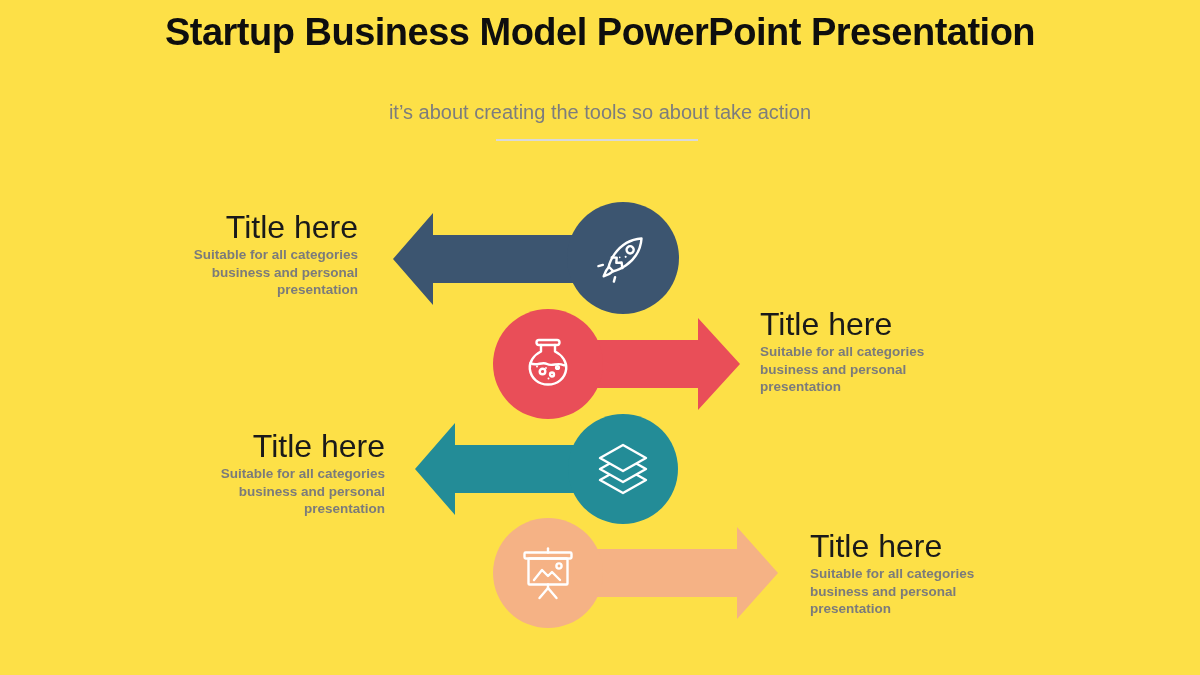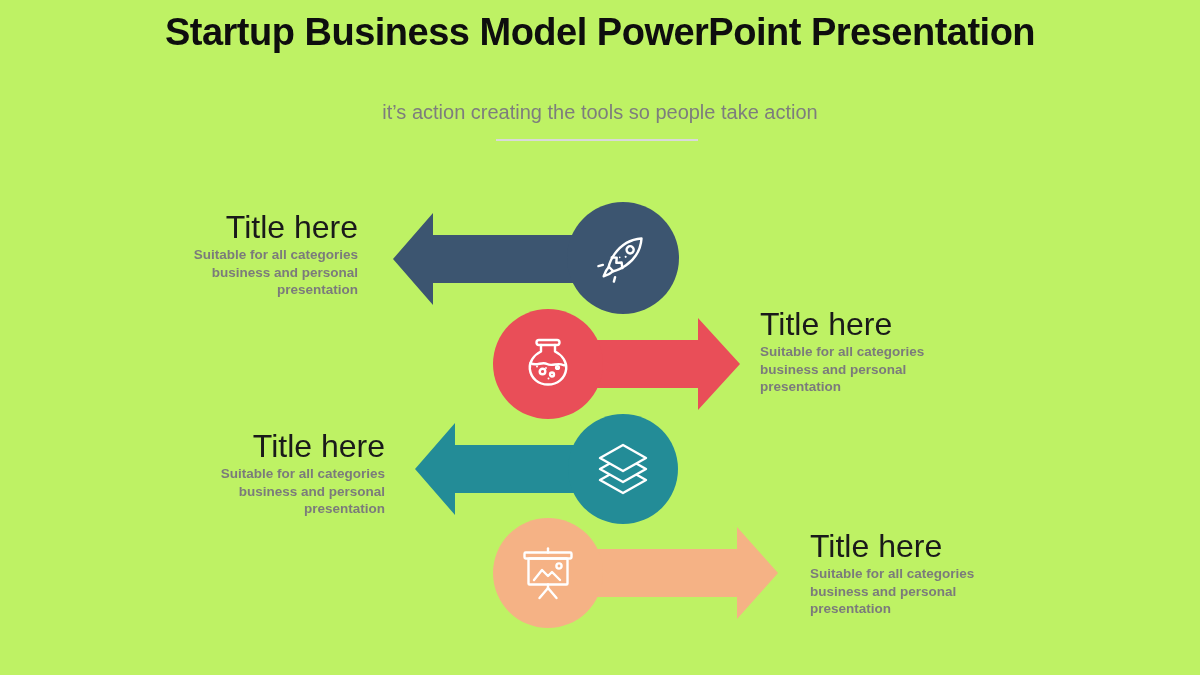--- a/index.html
+++ b/index.html
@@ -1,16 +1,16 @@
 <!DOCTYPE html>
 <html><head>
 <meta charset="utf-8">
 <style>
   html,body{margin:0;padding:0;background:#fff;}
-  .slide{position:relative;width:1200px;height:675px;background:#bef264;overflow:hidden;
+  .slide{position:relative;width:1200px;height:675px;background:#fde047;overflow:hidden;
          font-family:"Liberation Sans",sans-serif;}
   .main-title{position:absolute;left:0;top:10px;width:1200px;text-align:center;
       font-size:38px;line-height:44px;font-weight:bold;color:#0e0e0e;letter-spacing:-0.5px;}
   .sub-title{position:absolute;left:0;top:61px;width:1200px;text-align:center;
       font-size:17px;line-height:22px;font-weight:bold;color:#2b2b2b;letter-spacing:0.5px;}
   .tagline{position:absolute;left:0;top:99px;width:1200px;text-align:center;
       font-size:20px;line-height:26px;color:#7d7d7d;}
   .divider{position:absolute;left:496px;top:139px;width:202px;height:2px;background:#d9d9d9;}
   .row-svg{position:absolute;left:0;top:0;width:1200px;height:675px;pointer-events:none;}
   .z1{z-index:24}.z2{z-index:23}.z3{z-index:22}.z4{z-index:21}
@@ -20,21 +20,21 @@
   .textblock.align-left{text-align:left;}
   .item-title{font-size:32px;line-height:30px;color:#1a1a1a;}
   .item-desc{font-size:13.5px;line-height:17.5px;color:#7b7b7b;margin-top:4px;font-weight:bold;}
 </style>
 </head>
 <body>
 
 <div class="slide">
 
   <div class="main-title">Startup Business Model PowerPoint Presentation</div>
-  <div class="tagline">it’s action creating the tools so people take action</div>
+  <div class="tagline">it’s about creating the tools so about take action</div>
   <div class="divider"></div>
 
   <svg class="row-svg z1" viewBox="0 0 1200 675">
     <polygon points="393,259 433,213 433,235 623,235 623,283 433,283 433,305" fill="#3C5570"></polygon>
     <circle cx="623" cy="258" r="56" fill="#3C5570"></circle>
     <g class="icon" transform="translate(622,258) rotate(45) scale(1.15)" stroke-width="2.1">
       <path d="M0,-24 C6.5,-16.5 8.5,-7 7,2 C6,7.5 4.5,11 2.8,13.5 L-2.8,13.5 C-4.5,11 -6,7.5 -7,2 C-8.5,-7 -6.5,-16.5 0,-24 Z" fill="#3C5570"></path>
       <path d="M-6.6,6 L-3.5,3 L-0.5,6.5 L2.5,3 L6.4,6"></path>
       <circle cx="0" cy="-10" r="3.1"></circle>
       <circle cx="1.5" cy="-3" r="0.9" fill="#ffffff" stroke="none"></circle>

